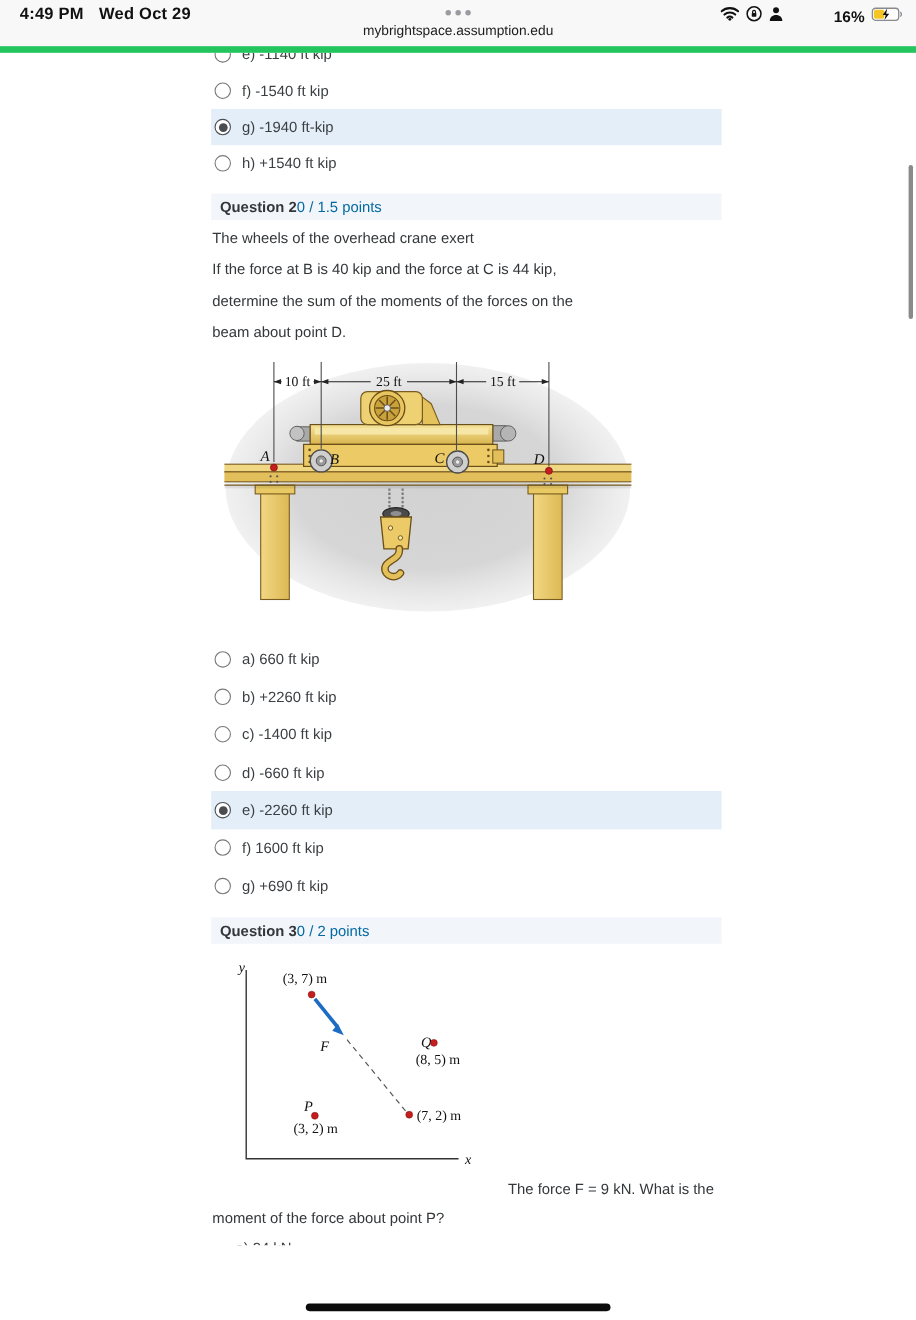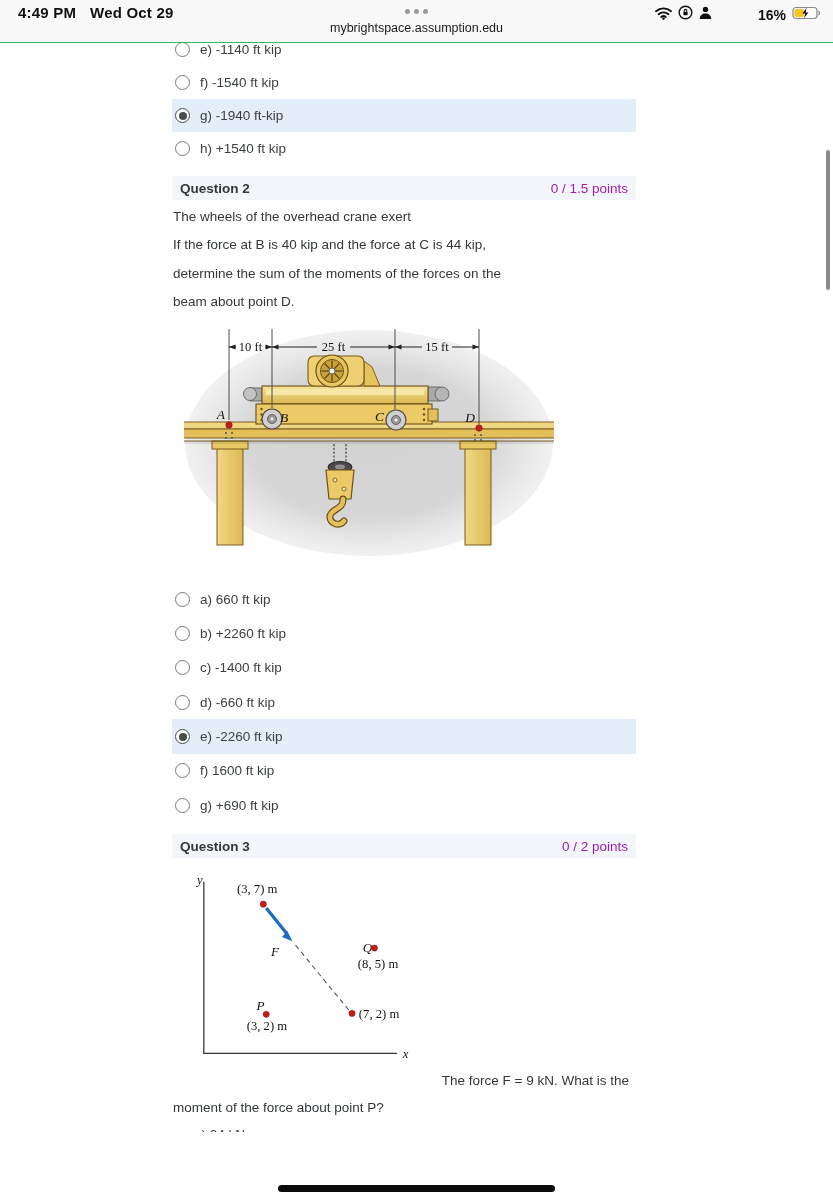--- a/index.html
+++ b/index.html
@@ -1,46 +1,46 @@
 <!DOCTYPE html>
 <html><head>
 <meta charset="utf-8">
 <style>
   html,body{margin:0;padding:0;background:#ffffff;}
   .screen{position:relative;width:833px;height:1200px;background:#ffffff;overflow:hidden;
           font-family:"Liberation Sans",sans-serif;color:#3b3f42;}
 
   
   .toolbar{position:absolute;top:0;left:0;width:833px;height:42px;background:#f8f8f8;
-           border-bottom:1px solid #22c55e;z-index:20;}
+           border-bottom:6px solid #22c55e;z-index:20;}
   .sb-left{position:absolute;left:18px;top:4px;font-size:15px;font-weight:700;color:#111;
            letter-spacing:.2px;display:flex;gap:14px;}
   .sb-dots{position:absolute;left:0;right:0;top:9px;display:flex;justify-content:center;gap:4px;}
   .sb-dots span{width:5px;height:5px;border-radius:50%;background:#9a9aa0;display:block;}
   .sb-url{position:absolute;left:0;right:0;top:21px;text-align:center;font-size:12.5px;color:#1c1c1e;}
   .sb-right{position:absolute;right:12px;top:5px;display:flex;align-items:center;gap:6px;}
   .sb-batt-pct{font-size:14px;font-weight:600;color:#111;margin-left:40px;}
 
   
-  .content{position:absolute;left:172px;top:0;width:464px;z-index:1;}
+  .content{position:absolute;left:192px;top:0;width:464px;z-index:1;}
 
   .opt-row{display:flex;align-items:center;height:33px;padding-left:3px;box-sizing:border-box;cursor:pointer;}
   .q2opts .opt-row{height:34.3px;}
   .opt-row.selected{background:#e3eef9;}
   .radio{width:13px;height:13px;border:1.5px solid #76797b;border-radius:50%;flex:0 0 auto;
          margin-right:10px;position:relative;background:#fff;}
   .opt-row.selected .radio{border-color:#4a4d4f;}
   .opt-row.selected .radio::after{content:"";position:absolute;left:2.5px;top:2.5px;width:8px;height:8px;
          border-radius:50%;background:#4a4d4f;}
   .opt-label{font-size:13.5px;color:#3b3f42;}
 
-  .q-header{display:flex;justify-content:space-between;align-items:center;height:24px;
+  .q-header{display:flex;justify-content:flex-start;align-items:center;height:24px;
             background:#f2f5fa;padding:0 8px;box-sizing:border-box;}
   .q-title{font-size:13.5px;font-weight:700;color:#33373a;}
-  .q-points{font-size:13.5px;color:#a21caf;}
+  .q-points{font-size:13.5px;color:#0369a1;}
 
   .q1block{margin-top:33px;}
   .q2header{margin-top:11px;}
   .prompt{margin-top:3px;font-size:13.5px;line-height:28.3px;color:#33373a;padding-left:1px;}
   .fig2wrap{margin-top:7px;margin-left:12px;width:370px;height:236px;}
   .q2opts{margin-top:23px;}
   .q3header{margin-top:12px;}
   .fig3wrap{margin-top:14px;margin-left:17px;width:250px;height:195px;}
   .q3line1{margin-top:0;text-align:right;padding-right:7px;font-size:13.5px;line-height:27px;color:#33373a;}
   .q3line2{font-size:13.5px;line-height:27px;color:#33373a;padding-left:1px;}

